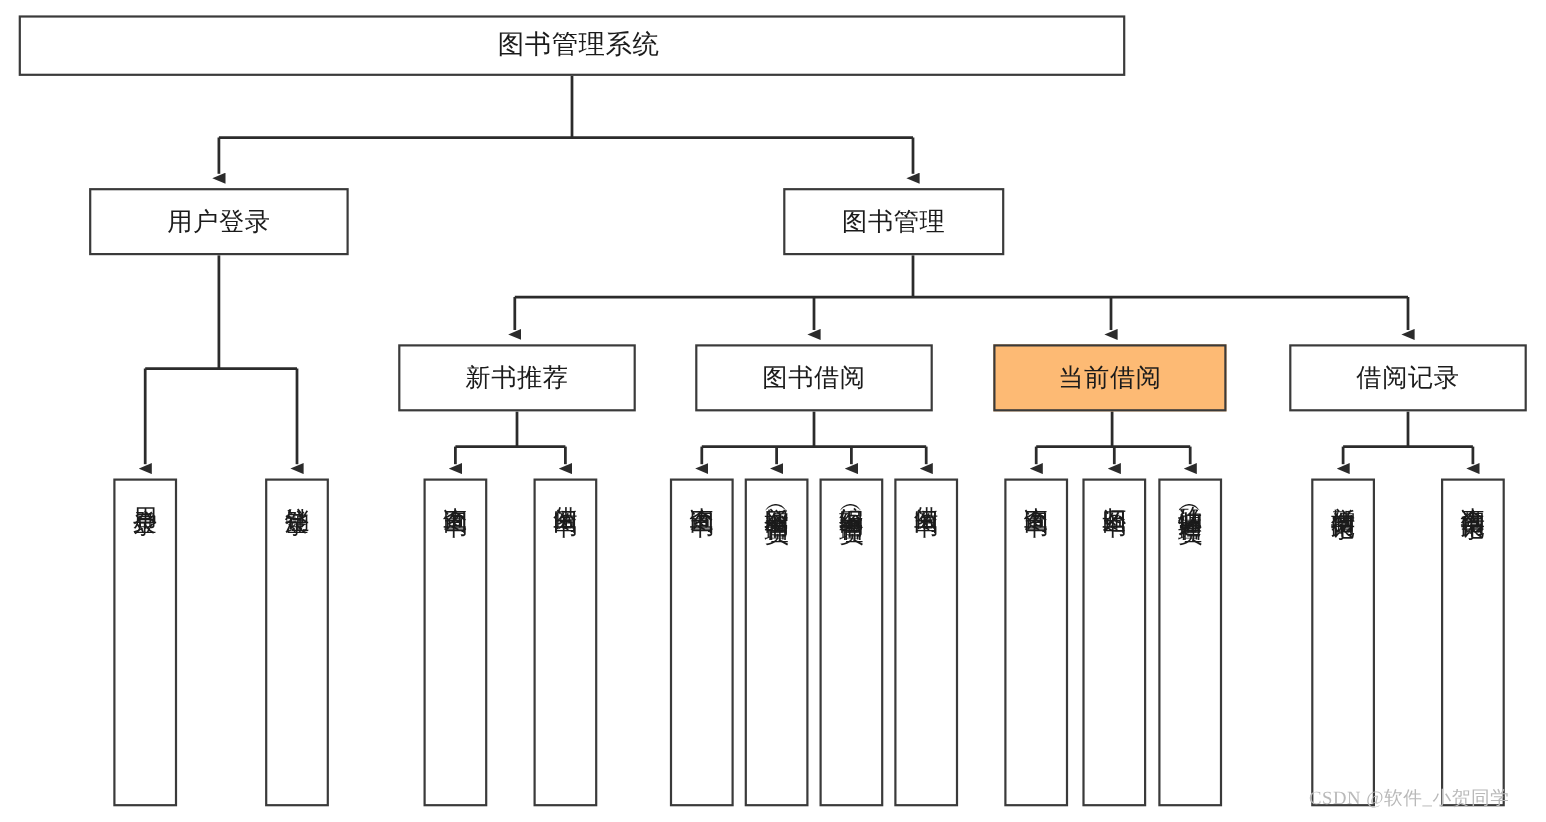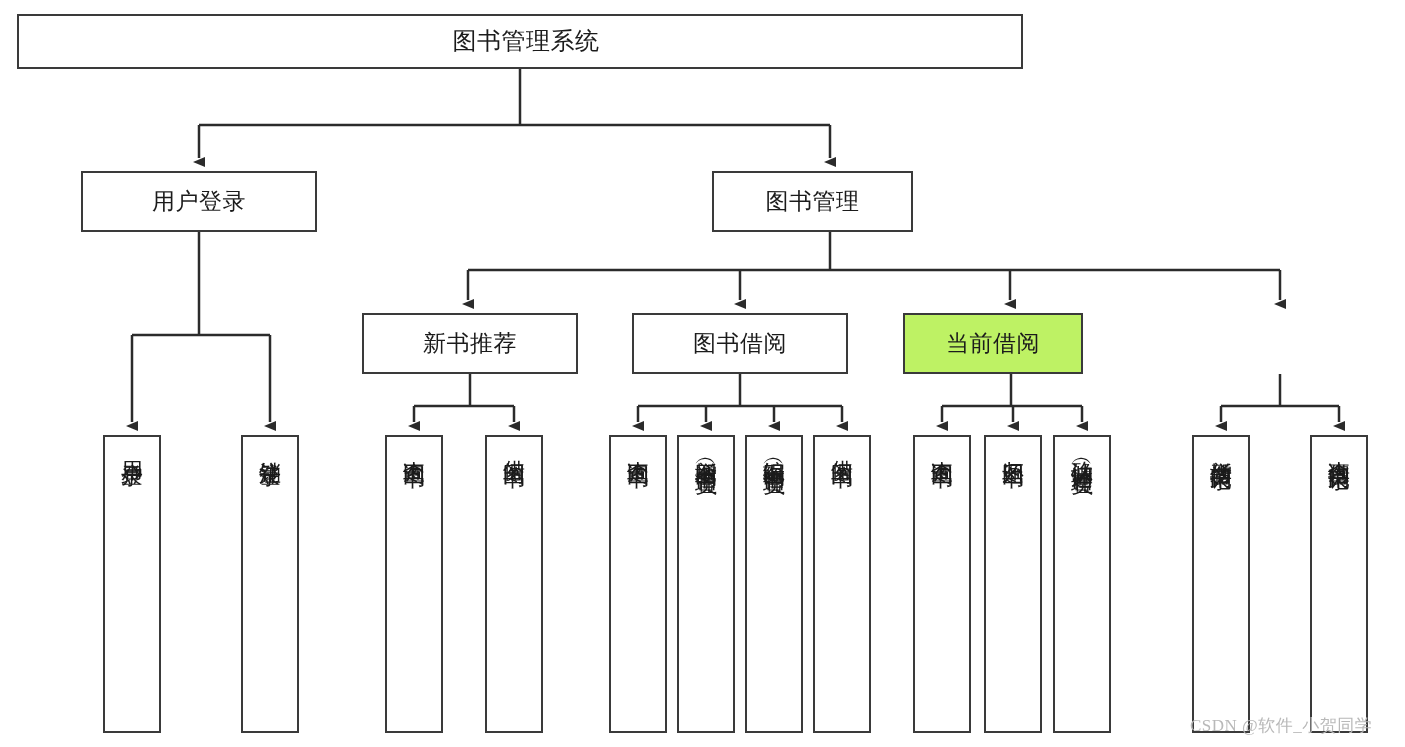--- a/index.html
+++ b/index.html
@@ -127,22 +127,25 @@
   <div class="node horizontal" id="node-l2-1" style="left: 712px; top: 171px; width: 201px; height: 61px; border-color: rgb(58, 58, 58); background: rgb(255, 255, 255); color: rgb(27, 27, 27);">
     <span class="label">图书管理</span>
   </div>
 
   <div class="node horizontal" id="node-l3-0" style="left: 362px; top: 313px; width: 216px; height: 61px; border-color: rgb(58, 58, 58); background: rgb(255, 255, 255); color: rgb(27, 27, 27);">
     <span class="label">新书推荐</span>
   </div>
   <div class="node horizontal" id="node-l3-1" style="left: 632px; top: 313px; width: 216px; height: 61px; border-color: rgb(58, 58, 58); background: rgb(255, 255, 255); color: rgb(27, 27, 27);">
     <span class="label">图书借阅</span>
   </div>
-  <div class="node horizontal" id="node-l3-2" style="left: 903px; top: 313px; width: 180px; height: 61px; border-color: rgb(58, 58, 58); background: #bef264; color: rgb(27, 27, 27);">
+  <div class="node horizontal" id="node-l3-2" style="left: 903px; top: 313px; width: 212px; height: 61px; border-color: rgb(58, 58, 58); background: #fdba74; color: rgb(27, 27, 27);">
     <span class="label">当前借阅</span>
+  </div>
+  <div class="node horizontal" id="node-l3-3" style="left: 1172px; top: 313px; width: 216px; height: 61px; border-color: rgb(58, 58, 58); background: rgb(255, 255, 255); color: rgb(27, 27, 27);">
+    <span class="label">借阅记录</span>
   </div>
 
   <div class="node vertical" id="node-leaf-0" style="left: 103px; top: 435px; width: 58px; height: 298px; border-color: rgb(58, 58, 58); background: rgb(255, 255, 255); color: rgb(27, 27, 27);">
     <span class="label">用户登录</span>
   </div>
   <div class="node vertical" id="node-leaf-1" style="left: 241px; top: 435px; width: 58px; height: 298px; border-color: rgb(58, 58, 58); background: rgb(255, 255, 255); color: rgb(27, 27, 27);">
     <span class="label">注销登录</span>
   </div>
   <div class="node vertical" id="node-leaf-2" style="left: 385px; top: 435px; width: 58px; height: 298px; border-color: rgb(58, 58, 58); background: rgb(255, 255, 255); color: rgb(27, 27, 27);">
     <span class="label">查询图书</span>

